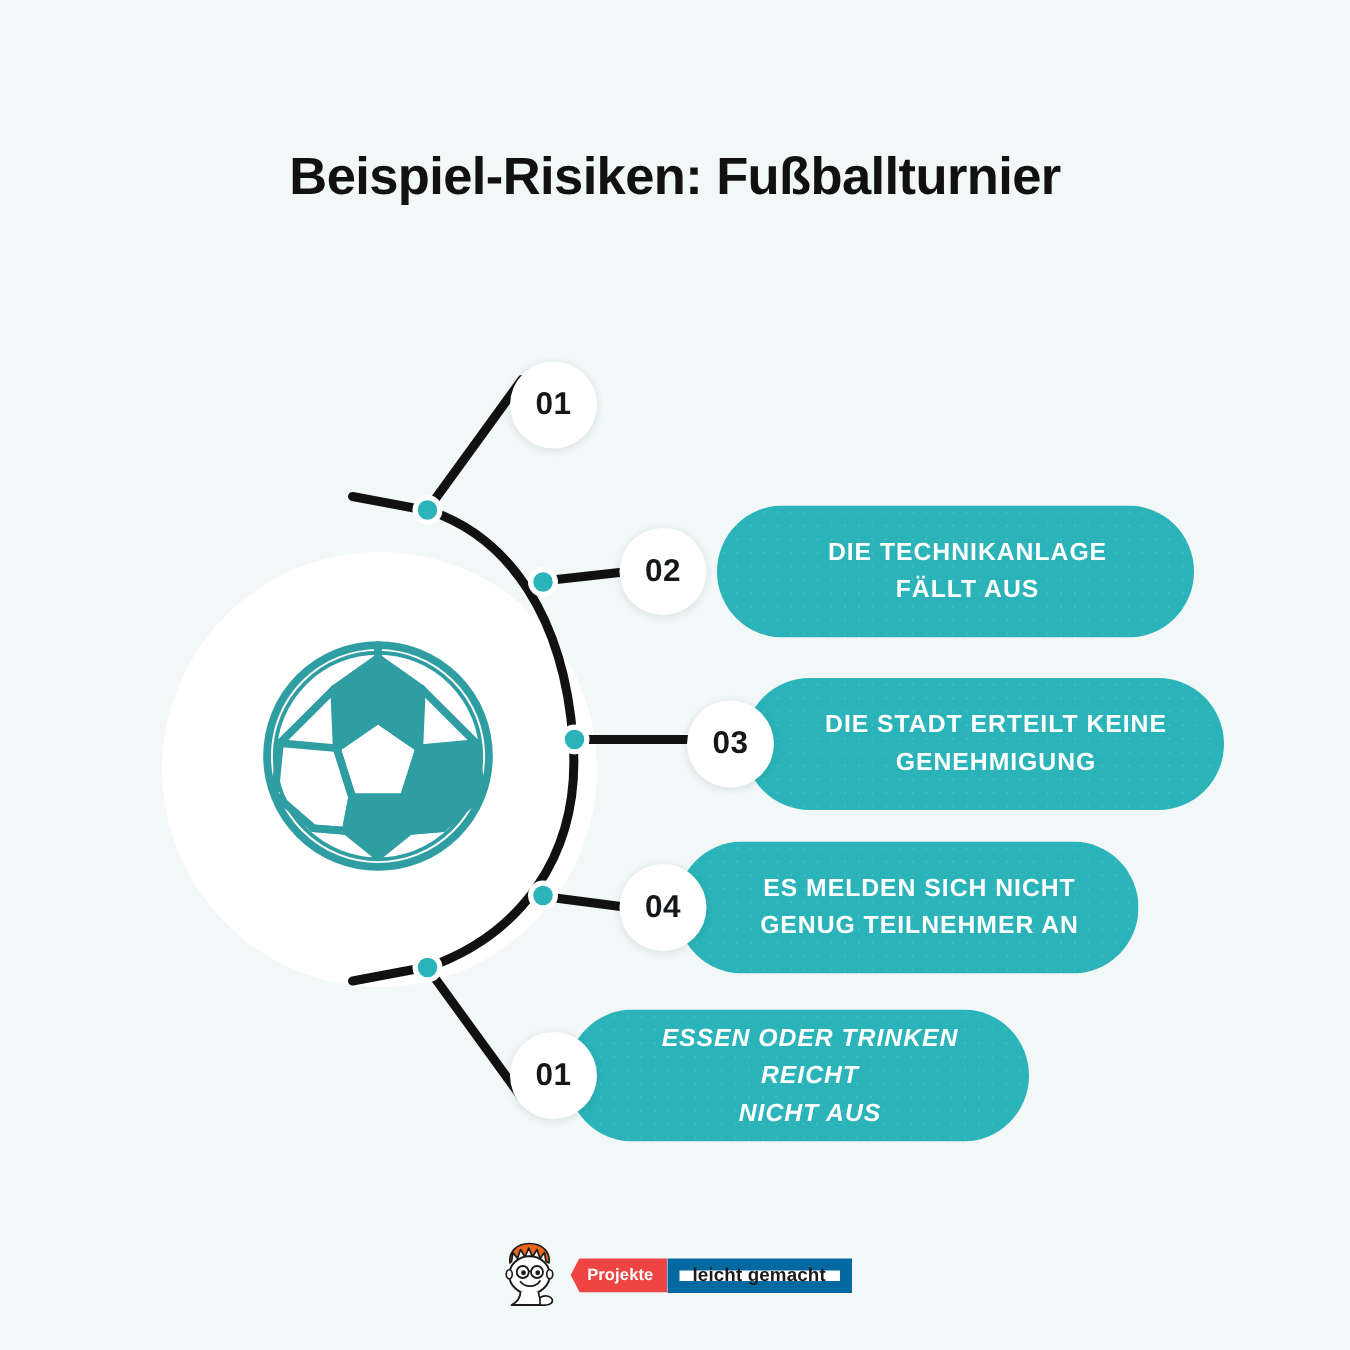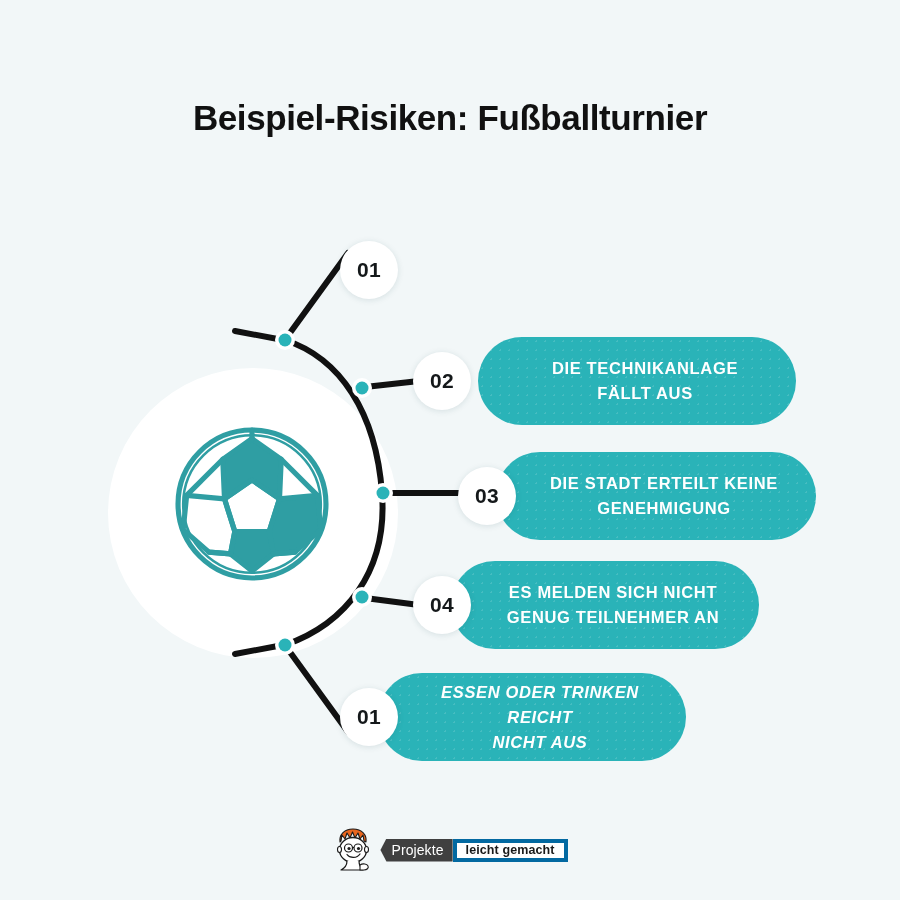--- a/index.html
+++ b/index.html
@@ -145,34 +145,34 @@
     justify-content: center;
     gap: 6px;
   }
   #logo-mascot { width: 42px; height: 48px; display: block; }
   #logo-wordmark {
     display: flex;
     align-items: stretch;
     height: 23px;
   }
   #logo-tag-left {
-    background: #404040;
+    background: #ef4444;
     color: #ffffff;
-    font-size: 14px;
-    font-weight: 400;
+    font-size: 11px;
+    font-weight: 700;
     display: flex;
     align-items: center;
     padding: 0 9px 0 11px;
     letter-spacing: 0.1px;
     clip-path: polygon(6px 0, 100% 0, 100% 100%, 6px 100%, 0 50%);
   }
   #logo-tag-right {
     background: #ffffff;
     color: #1a1a1a;
-    border: 4px solid #0369a1;
+    border: 8px solid #0369a1;
     font-size: 12.5px;
     font-weight: 700;
     display: flex;
     align-items: center;
     padding: 0 9px;
     box-sizing: border-box;
     letter-spacing: 0.1px;
   }
 </style>
 </head>

